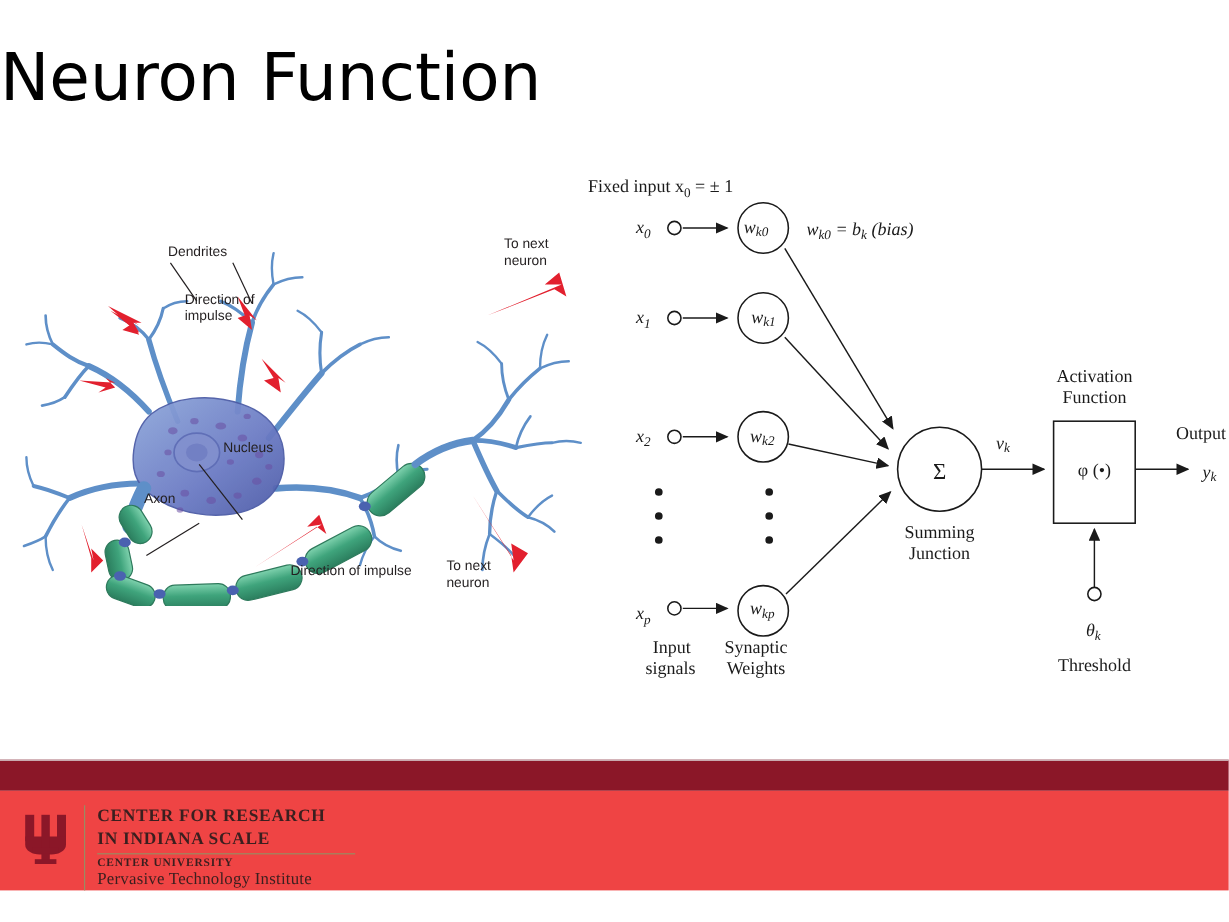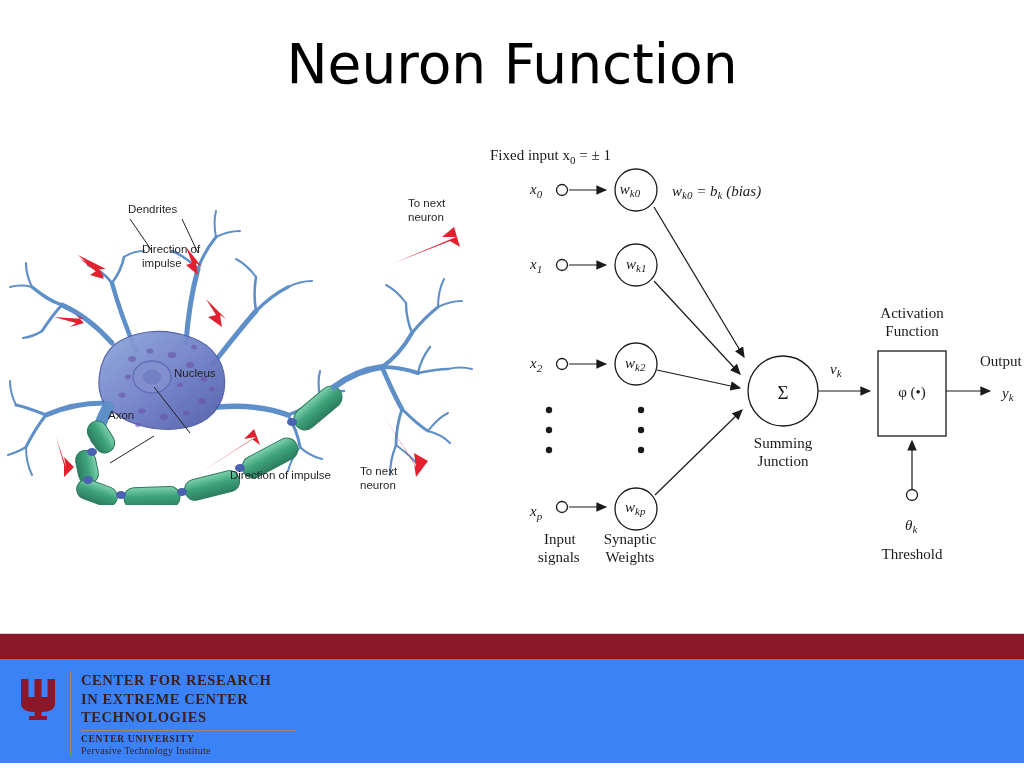--- a/index.html
+++ b/index.html
@@ -15,42 +15,41 @@
     overflow: hidden;
     font-family: "Liberation Sans", sans-serif;
   }
 
   
   #slide-title {
     position: absolute;
     left: 0;
     top: 34px;
     width: 1024px;
-    text-align: center;
     font-family: "DejaVu Sans", sans-serif;
     font-size: 55px;
     font-weight: 400;
     color: #000000;
     letter-spacing: 0px;
     line-height: 1.1;
   }
 
   
   #content {
     position: absolute;
     left: 0;
     top: 130px;
     width: 1024px;
     height: 490px;
   }
 
   
   #neuron-figure {
     position: absolute;
-    left: 4px;
+    left: 16px;
     top: 45px;
     width: 470px;
     height: 330px;
   }
   #neuron-figure svg { display: block; }
   .bio-label {
     font-family: "Liberation Sans", sans-serif;
     font-size: 11.5px;
     fill: #231f20;
   }
@@ -111,22 +110,22 @@
     height: 26px;
     background: #8B1728;
     border-top: 1px solid #d9cfd1;
     box-sizing: border-box;
   }
   #footer-area {
     position: absolute;
     left: 0;
     top: 659px;
     width: 1024px;
-    height: 104px;
-    background: #3b82f6;
+    height: 83px;
+    background: #ef4444;
   }
   #footer-logo {
     position: absolute;
     left: 18px;
     top: 12px;
     width: 300px;
     height: 80px;
   }
   #iu-trident {
     position: absolute;
@@ -163,21 +162,21 @@
     font-family: "Liberation Serif", serif;
     font-weight: bold;
     font-size: 9.5px;
     letter-spacing: 0.7px;
     color: #3a1f1f;
     margin-top: 3px;
     white-space: nowrap;
   }
   .crest-sub2 {
     font-family: "Liberation Serif", serif;
-    font-size: 10px;
+    font-size: 14px;
     letter-spacing: 0.2px;
     color: #3a1f1f;
     margin-top: 1px;
     white-space: nowrap;
   }
 </style>
 </head>
 <body>
 
 <div id="slide-title">Neuron Function</div>
@@ -466,21 +465,20 @@
 
           <rect x="9" y="31.5" width="22" height="4.5"></rect>
 
           <rect x="11" y="41" width="18" height="4"></rect>
         </g>
       </svg>
     </div>
 
     <div id="crest-text">
       <div class="crest-line">CENTER FOR RESEARCH</div>
-      <div class="crest-line">IN EXTREME CENTER</div>
-      <div class="crest-line">TECHNOLOGIES</div>
+      <div class="crest-line">IN INDIANA SCALE</div>
       <div id="crest-rule"></div>
       <div class="crest-sub">CENTER UNIVERSITY</div>
       <div class="crest-sub2">Pervasive Technology Institute</div>
     </div>
 
   </div>
 </div>
 
 </body></html>

